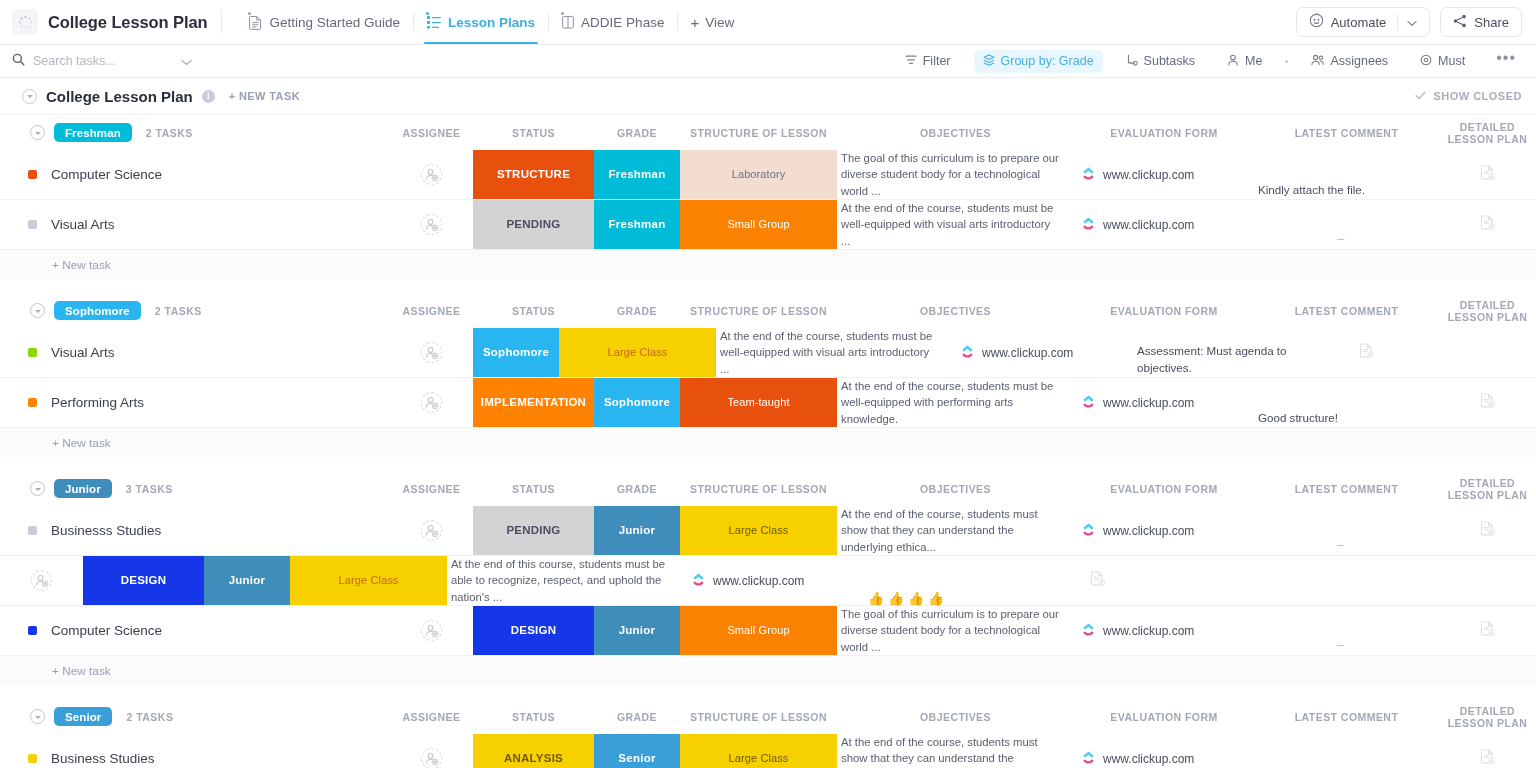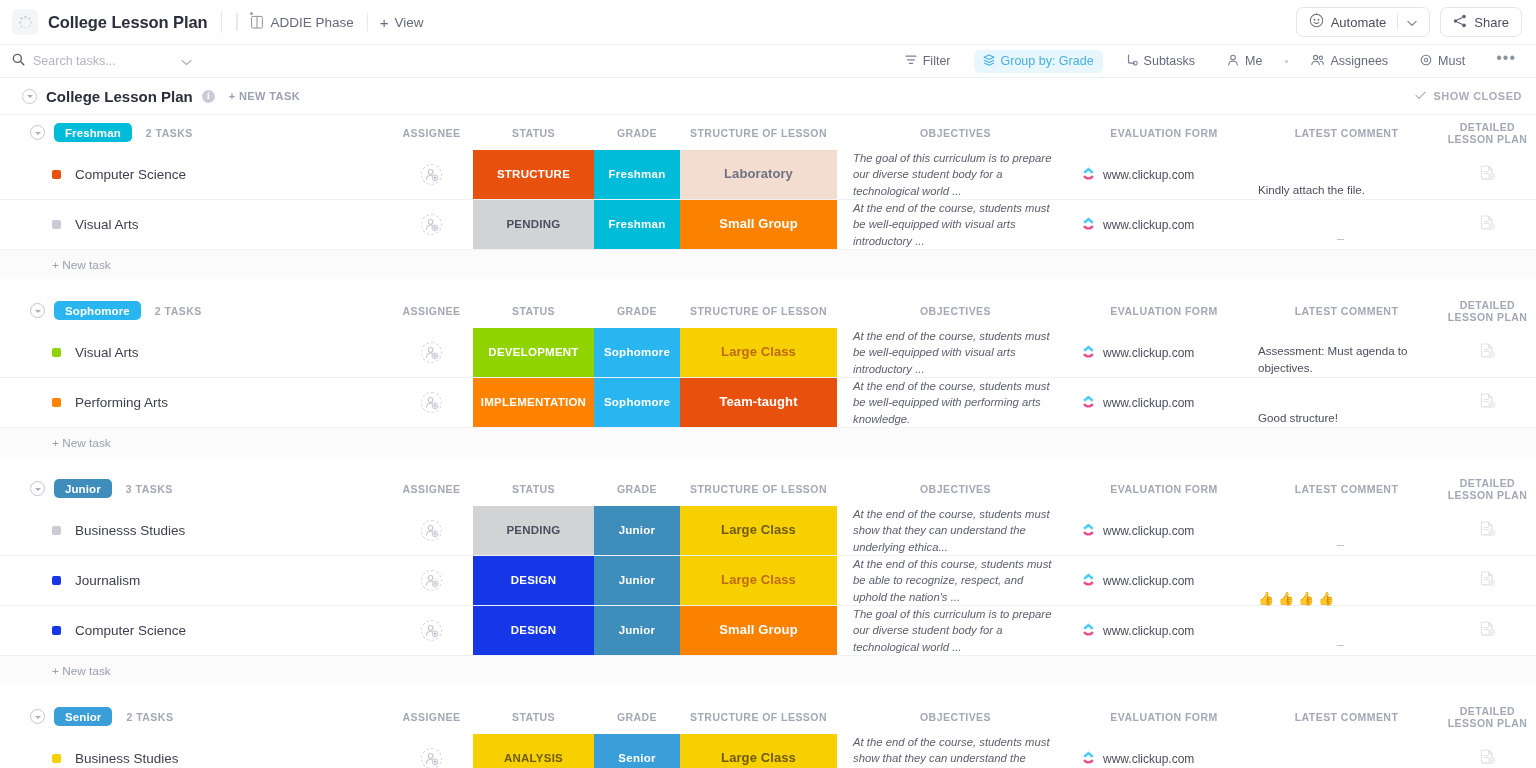--- a/index.html
+++ b/index.html
@@ -182,43 +182,43 @@
   
   .task-row {
     height: 50px;
     display:flex; align-items:stretch;
     background:#fff;
     border-bottom:1px solid #f0f1f4;
   }
   .task-row:first-of-type { border-top:1px solid #f0f1f4; }
   .cell { display:flex; align-items:center; }
   .cell-name {
-    padding-left: 52px;
+    padding-left: 28px;
     gap: 14px;
   }
   .sq {
     width:9px;height:9px;border-radius:2px; flex:none;
   }
   .task-name { font-size:13.5px; color:#3c4050; white-space:nowrap; }
   .cell-assign { justify-content:center; }
   .assignee-av {
     width:21px;height:21px;border-radius:50%;
     border:1.2px dashed #d2d6de;
     display:flex;align-items:center;justify-content:center;
     position:relative; cursor:pointer;
   }
   .cell-color {
     justify-content:center; align-items:center;
     font-size:11.5px; font-weight:700; letter-spacing:0.25px;
     text-align:center; line-height:1.15; cursor:pointer;
   }
-  .cell-struct { font-size:13px; font-weight:700; letter-spacing:0.1px; }
+  .cell-struct { font-size:11px; font-weight:400; letter-spacing:0.1px; }
   .cell-obj {
     font-size:11.3px; color:#5c6070; line-height:1.42;
-    padding: 0 14px 0 16px; font-style:italic;
+    padding: 0 14px 0 4px; 
   }
   .cell-eval {
     font-size:12px; color:#4a4e5e; gap:8px; padding-left:8px;
   }
   .cell-comm {
     font-size:11.6px; color:#4a4e5e; line-height:1.45;
     padding: 0 16px 0 4px; align-items:flex-end;
   }
   .comm-dash { color:#b8bcc6; width:100%; text-align:center; font-size:13px; }
   .comm-text { display:block; }
@@ -248,21 +248,46 @@
       <circle cx="7.5" cy="13" r="1.25" fill="#e8eaee"></circle>
       <circle cx="3.6" cy="11.4" r="1.25" fill="#dcdee5"></circle>
       <circle cx="2" cy="7.5" r="1.25" fill="#d3d6de"></circle>
       <circle cx="3.6" cy="3.6" r="1.25" fill="#c9ccd6"></circle>
     </svg>
   </div>
   <div class="page-title-main">College Lesson Plan</div>
   <div class="tab-divider"></div>
 
   <div class="view-tabs">
+    <div class="view-tab">
+      <span class="tab-ico">
+        <span class="dotmark"></span>
+        <svg width="13" height="15" viewBox="0 0 13 15">
+          <path d="M1.5 1.5h6.2l3.8 3.6v8.4a.9.9 0 01-.9.9H1.5a.9.9 0 01-.9-.9V2.4a.9.9 0 01.9-.9z" fill="none" stroke="#8b90a0" stroke-width="1"></path>
+          <path d="M7.7 1.6v3.5h3.7" fill="none" stroke="#8b90a0" stroke-width="1"></path>
+          <path d="M3.3 7.6h6M3.3 9.8h6M3.3 12h4" stroke="#8b90a0" stroke-width="1"></path>
+        </svg>
+      </span>
+      <span>Getting Started Guide</span>
+    </div>
     <div class="tab-sep"></div>
+    <div class="view-tab active">
+      <span class="tab-ico">
+        <span class="dotmark" style="background:#3ab0e2"></span>
+        <svg width="14" height="14" viewBox="0 0 14 14">
+          <rect x="0" y="1" width="3" height="3" rx="0.6" fill="#3ab0e2"></rect>
+          <rect x="0" y="6" width="3" height="3" rx="0.6" fill="#3ab0e2"></rect>
+          <rect x="0" y="11" width="3" height="2.6" rx="0.6" fill="#3ab0e2"></rect>
+          <rect x="5" y="2" width="9" height="1.3" rx="0.6" fill="#3ab0e2"></rect>
+          <rect x="5" y="7" width="9" height="1.3" rx="0.6" fill="#3ab0e2"></rect>
+          <rect x="5" y="11.7" width="7" height="1.3" rx="0.6" fill="#3ab0e2"></rect>
+        </svg>
+      </span>
+      <span>Lesson Plans</span>
+    </div>
     <div class="tab-sep"></div>
     <div class="view-tab">
       <span class="tab-ico">
         <span class="dotmark"></span>
         <svg width="12" height="14" viewBox="0 0 12 14">
           <rect x="0.6" y="1.4" width="10.8" height="11.6" rx="1.2" fill="none" stroke="#8b90a0" stroke-width="1"></rect>
           <path d="M6 1.6v11.2" stroke="#8b90a0" stroke-width="1"></path>
         </svg>
       </span>
       <span>ADDIE Phase</span>
@@ -533,21 +558,20 @@
       <div class="cell cell-assign c-assign">
         <span class="assignee-av">
             <svg width="15" height="15" viewBox="0 0 16 16">
   <circle cx="7" cy="5.2" r="2.5" fill="none" stroke="#c3c7d1" stroke-width="1.15"></circle>
   <path d="M2.6 13c0-2.6 2-4 4.4-4 .7 0 1.4.1 2 .4" fill="none" stroke="#c3c7d1" stroke-width="1.15" stroke-linecap="round"></path>
   <circle cx="11.8" cy="11.6" r="3.1" fill="#fff" stroke="#c3c7d1" stroke-width="1.05"></circle>
   <path d="M11.8 10.1v3M10.3 11.6h3" stroke="#b6bac5" stroke-width="1.05" stroke-linecap="round"></path>
 </svg>
           </span>
       </div>
-      <div class="cell cell-color c-status" style="background:#8fd400;color:#ffffff">DEVELOPMENT</div>
       <div class="cell cell-color c-grade" style="background:#29b6f0;color:#ffffff">Sophomore</div>
       <div class="cell cell-color cell-struct c-struct" style="background:#f7d000;color:#c06a12">Large Class</div>
       <div class="cell cell-obj c-obj">
           <span>At the end of the course, students must be well-equipped with visual arts introductory ...</span>
         </div>
       <div class="cell cell-eval c-eval">
         <span><svg class="clickup-ico" viewBox="0 0 14 14">
   <path d="M1.2 10.4L3.3 8.8c1.1 1.45 2.3 2.12 3.65 2.12 1.34 0 2.5-.66 3.56-2.1l2.13 1.56C11.12 12.4 9.23 13.5 6.95 13.5c-2.28 0-4.19-1.1-5.75-3.1z" fill="#eb4d8c"></path>
   <path d="M6.94 3.92L3.2 7.15 1.47 5.15 6.95.42l5.45 4.73-1.74 2z" fill="#49ccf9"></path>
 </svg></span>
@@ -663,24 +687,20 @@
         <span><svg class="doc-ico" width="18" height="18" viewBox="0 0 18 18">
   <path d="M3.4 2h6.1l3.6 3.5V14a.9.9 0 01-.9.9H3.4a.9.9 0 01-.9-.9V2.9A.9.9 0 013.4 2z" fill="none" stroke="#c3c7d1" stroke-width="1.1"></path>
   <path d="M9.5 2.2v3.4h3.5" fill="none" stroke="#c3c7d1" stroke-width="1.1"></path>
   <path d="M4.9 7.6h5M4.9 9.6h5" stroke="#c3c7d1" stroke-width="1"></path>
   <circle cx="12.8" cy="12.6" r="2.8" fill="#fff" stroke="#c3c7d1" stroke-width="1"></circle>
   <path d="M12.8 11.2v2.8M11.4 12.6h2.8" stroke="#c3c7d1" stroke-width="1"></path>
 </svg></span>
       </div>
     </div>
       <div class="task-row">
-      <div class="cell cell-name c-name">
-        <span class="sq" style="background:#1537e8"></span>
-        <span class="task-name">Journalism</span>
-      </div>
       <div class="cell cell-assign c-assign">
         <span class="assignee-av">
             <svg width="15" height="15" viewBox="0 0 16 16">
   <circle cx="7" cy="5.2" r="2.5" fill="none" stroke="#c3c7d1" stroke-width="1.15"></circle>
   <path d="M2.6 13c0-2.6 2-4 4.4-4 .7 0 1.4.1 2 .4" fill="none" stroke="#c3c7d1" stroke-width="1.15" stroke-linecap="round"></path>
   <circle cx="11.8" cy="11.6" r="3.1" fill="#fff" stroke="#c3c7d1" stroke-width="1.05"></circle>
   <path d="M11.8 10.1v3M10.3 11.6h3" stroke="#b6bac5" stroke-width="1.05" stroke-linecap="round"></path>
 </svg>
           </span>
       </div>

